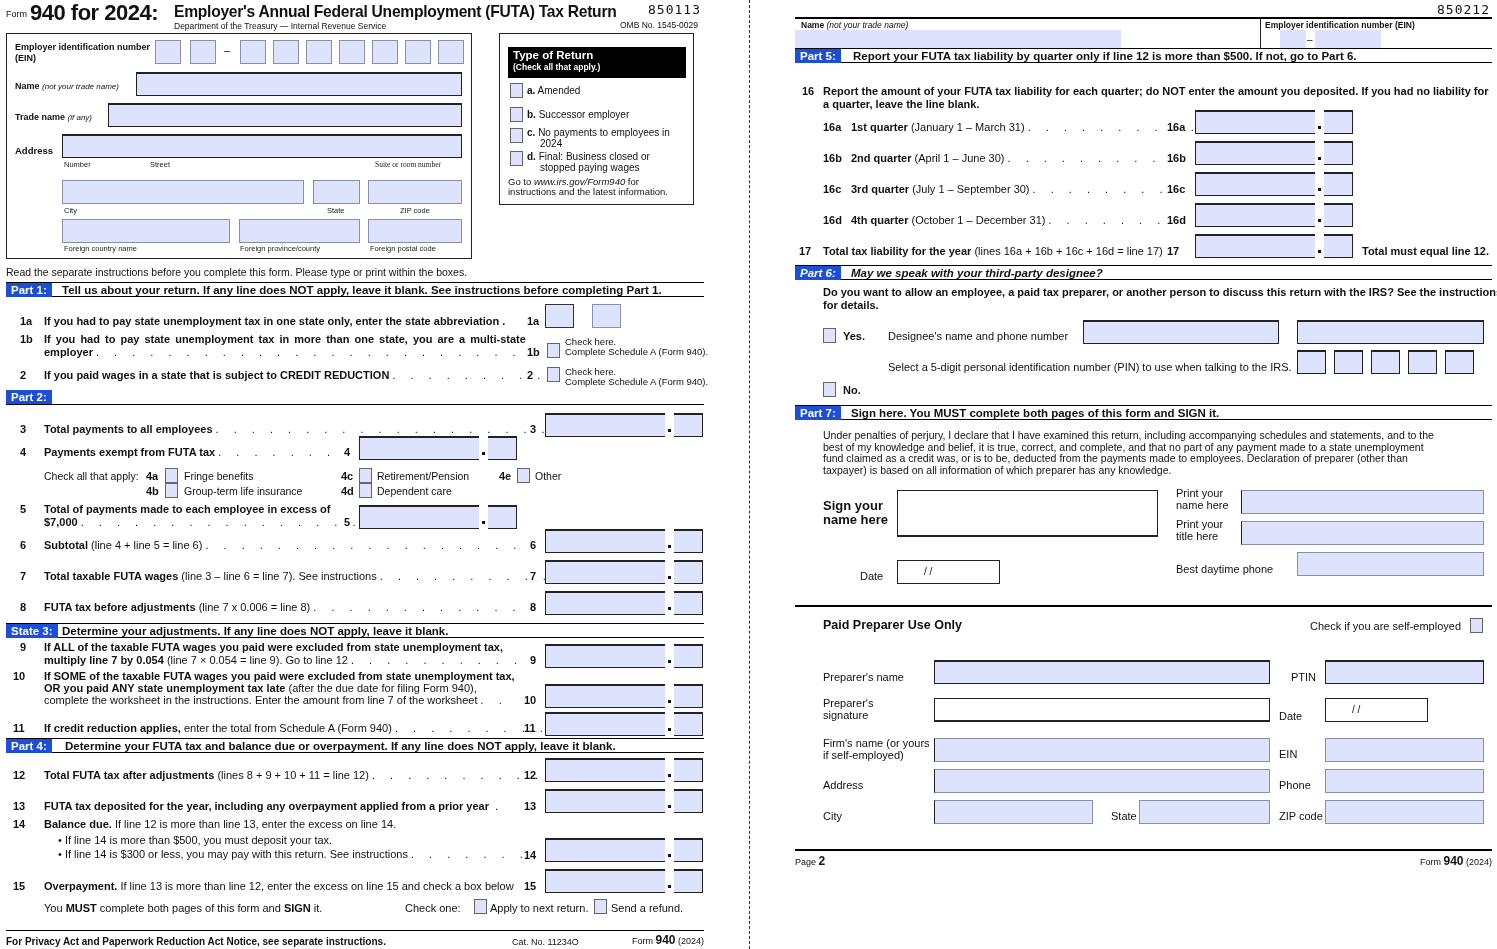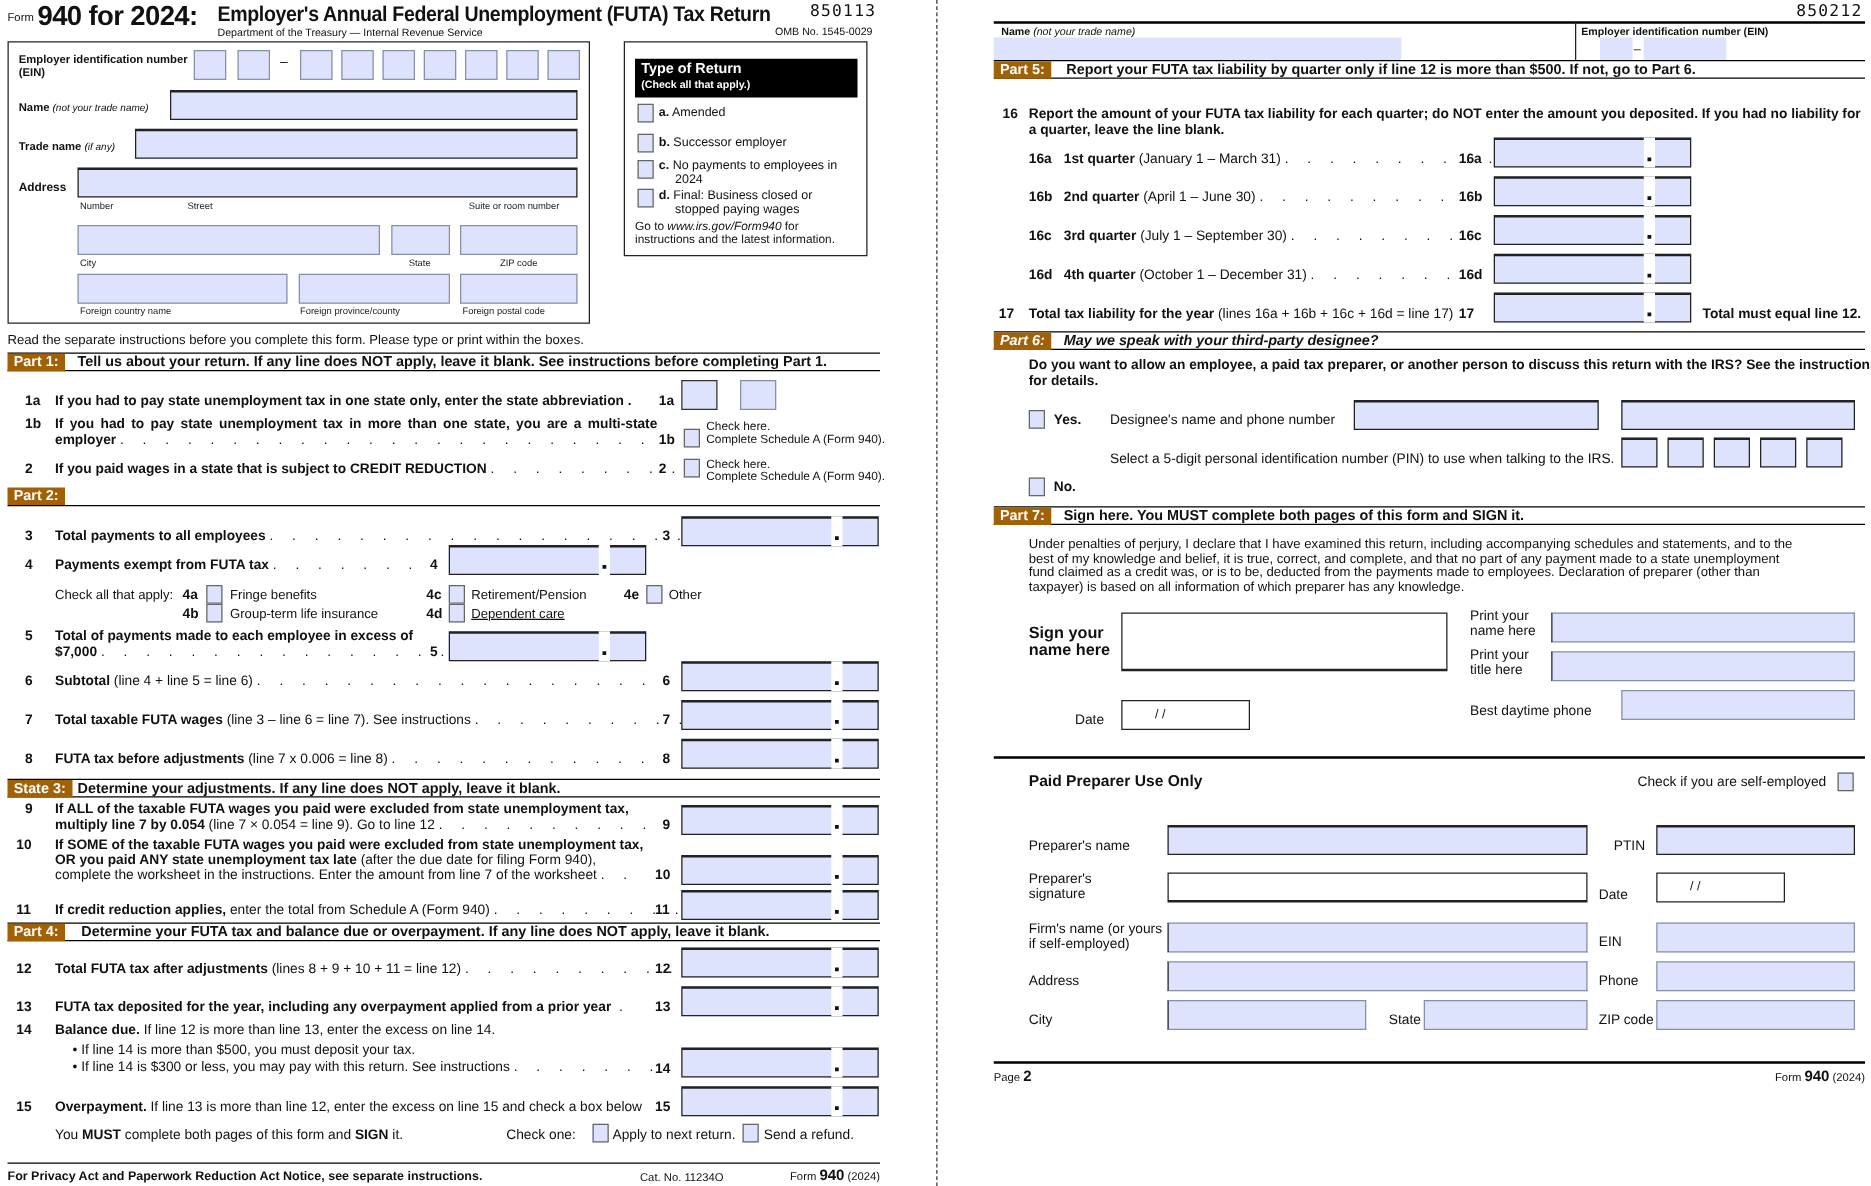--- a/index.html
+++ b/index.html
@@ -7,21 +7,21 @@
   body { font-family: "Liberation Sans", sans-serif; color: #111; font-size: 11px; position: relative; }
   .abs { position: absolute; }
   .fld { position: absolute; background: #dde2fd; border: 1px solid #8890a8; }
   .fld.dark { border: 1px solid #222; border-top: 2px solid #222; }
   .fld.white { background: #fff; border: 1px solid #222; }
   .cb { position: absolute; width: 13px; height: 15px; background: #dde2fd; border: 1px solid #666; }
   .amt { position: absolute; width: 158px; height: 24px; background: #dde2fd; border: 1px solid #222; border-top: 2px solid #222; }
   .amt .cents-sep { position: absolute; right: 28px; top: -2px; width: 9px; height: 24px; background: #fff; }
   .amt .dot { position: absolute; right: 31px; bottom: 4px; width: 3px; height: 3px; background: #111; }
   .partbar { position: absolute; height: 15px; border-bottom: 1.5px solid #000; }
-  .partbar .tag { position: absolute; left: 0; top: 0; background: #a16207; color: #fff; font-weight: bold; font-size: 11.5px; padding: 1px 5px; height: 14px; line-height: 13px; }
+  .partbar .tag { position: absolute; left: 0; top: 0; background: #1d4ed8; color: #fff; font-weight: bold; font-size: 11.5px; padding: 1px 5px; height: 14px; line-height: 13px; }
   .partbar .ttl { position: absolute; top: 0; font-weight: bold; font-size: 11.5px; line-height: 14px; white-space: nowrap; }
   .lbl { position: absolute; font-size: 11px; white-space: nowrap; line-height: 13px; }
   .b { font-weight: bold; }
   .tiny { font-size: 7.5px; color: #222; }
   .it { font-style: italic; }
   .dots { letter-spacing: 6px; }
   .rule { position: absolute; background: #000; }
 </style>
 </head>
 <body>
@@ -52,21 +52,21 @@
   <span class="abs b" style="left:15px;top:81px;font-size:9px;"><span>Name</span> <span class="it" style="font-weight:normal;font-size:8px;">(not your trade name)</span></span>
   <div class="fld dark" style="left:136px;top:72px;width:326px;height:24px;"></div>
 
   <span class="abs b" style="left:15px;top:112px;font-size:9px;"><span>Trade name</span> <span class="it" style="font-weight:normal;font-size:8px;">(if any)</span></span>
   <div class="fld dark" style="left:108px;top:103px;width:354px;height:24px;"></div>
 
   <span class="abs b" style="left:15px;top:145px;font-size:9.5px;">Address</span>
   <div class="fld dark" style="left:62px;top:134px;width:400px;height:24px;"></div>
   <span class="abs tiny" style="left:64px;top:160px;">Number</span>
   <span class="abs tiny" style="left:150px;top:160px;">Street</span>
-  <span class="abs tiny" style="left:375px;top:160px;">Suite or room number</span>
+  <span class="abs tiny" style="left:375px;top:160px;font-family:Liberation Serif, serif;">Suite or room number</span>
 
   <div class="fld" style="left:62px;top:180px;width:242px;height:24px;"></div>
   <div class="fld" style="left:313px;top:180px;width:47px;height:24px;"></div>
   <div class="fld" style="left:368px;top:180px;width:94px;height:24px;"></div>
   <span class="abs tiny" style="left:64px;top:206px;">City</span>
   <span class="abs tiny" style="left:327px;top:206px;">State</span>
   <span class="abs tiny" style="left:400px;top:206px;">ZIP code</span>
 
   <div class="fld" style="left:62px;top:219px;width:168px;height:24px;"></div>
   <div class="fld" style="left:239px;top:219px;width:121px;height:24px;"></div>
@@ -141,21 +141,21 @@
   <div class="cb" style="left:165px;top:468px;"></div>
   <span class="lbl" style="left:184px;top:470px;font-size:10.5px;">Fringe benefits</span>
   <span class="lbl b" style="left:146px;top:485px;">4b</span>
   <div class="cb" style="left:165px;top:483px;"></div>
   <span class="lbl" style="left:184px;top:485px;font-size:10.5px;">Group-term life insurance</span>
   <span class="lbl b" style="left:341px;top:470px;">4c</span>
   <div class="cb" style="left:359px;top:468px;"></div>
   <span class="lbl" style="left:377px;top:470px;font-size:10.5px;">Retirement/Pension</span>
   <span class="lbl b" style="left:341px;top:485px;">4d</span>
   <div class="cb" style="left:359px;top:483px;"></div>
-  <span class="lbl" style="left:377px;top:485px;font-size:10.5px;text-decoration:underline;">Dependent care</span>
+  <span class="lbl" style="left:377px;top:485px;font-size:10.5px;">Dependent care</span>
   <span class="lbl b" style="left:499px;top:470px;">4e</span>
   <div class="cb" style="left:517px;top:468px;"></div>
   <span class="lbl" style="left:535px;top:470px;font-size:10.5px;">Other</span>
 
   <span class="lbl b" style="left:20px;top:503px;">5</span>
   <span class="lbl b" style="left:44px;top:503px;">Total of payments made to each employee in excess of</span>
   <span class="lbl b" style="left:44px;top:516px;"><span>$7,000</span> <span style="font-weight:normal" class="dots">. . . . . . . . . . . . . . . .</span></span>
   <span class="lbl b" style="left:344px;top:516px;">5</span>
   <div class="amt" style="left:359px;top:505px;">
       <div class="cents-sep"></div>

